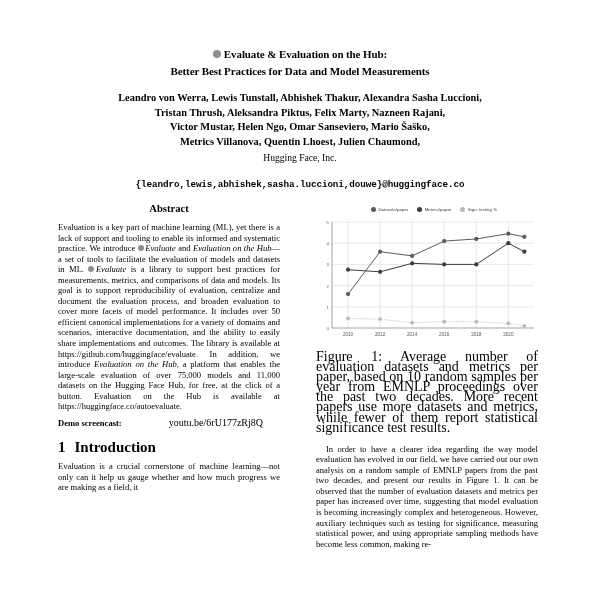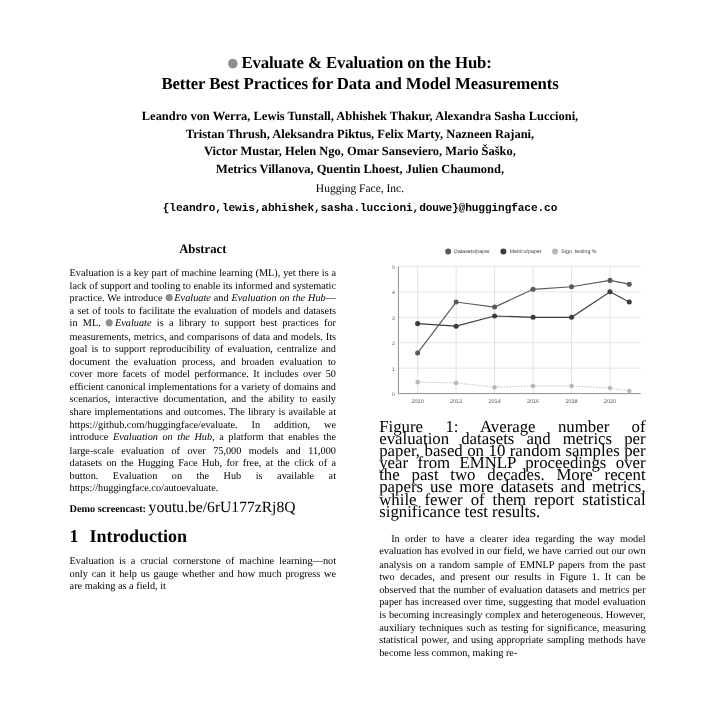--- a/index.html
+++ b/index.html
@@ -21,21 +21,21 @@
     padding: 0;
     box-sizing: border-box;
   }
 
   
   .title-block {
     padding: 46px 60px 0 60px;
     text-align: center;
   }
   .paper-title {
-    font-size: 14px;
+    font-size: 11px;
     font-weight: bold;
     line-height: 16.5px;
     letter-spacing: -0.1px;
   }
   .title-line {
     display: block;
   }
   .hf-emoji {
     display: inline-block;
     width: 8px;
@@ -63,21 +63,21 @@
     line-height: 14.6px;
   }
   .affiliation {
     margin-top: 2px;
     text-align: center;
     font-size: 9.6px;
     font-weight: normal;
     line-height: 13px;
   }
   .email {
-    margin-top: 3px;
+    margin-top: 14px;
     text-align: center;
     font-family: "Liberation Mono", "DejaVu Sans Mono", monospace;
     font-size: 9.3px;
     letter-spacing: -0.1px;
   }
 
   
   .columns {
     position: absolute;
     top: 203px;
@@ -108,21 +108,21 @@
   }
   p.body.noindent { text-indent: 0; }
   p.body.indent { text-indent: 10px; }
   .ital { font-style: italic; }
   .demo-line {
     font-size: 8.55px;
     line-height: 10.55px;
     margin: 6px 0 0 0;
   }
   .demo-label { font-weight: bold; }
-  .demo-link { font-size: 13px; }
+  .demo-link { font-size: 10px; margin-left: 45px; }
 
   h2.section {
     font-size: 15px;
     font-weight: bold;
     margin: 13px 0 7px 0;
     line-height: 13px;
   }
   h2.section .num { margin-right: 9px; }
 
   

